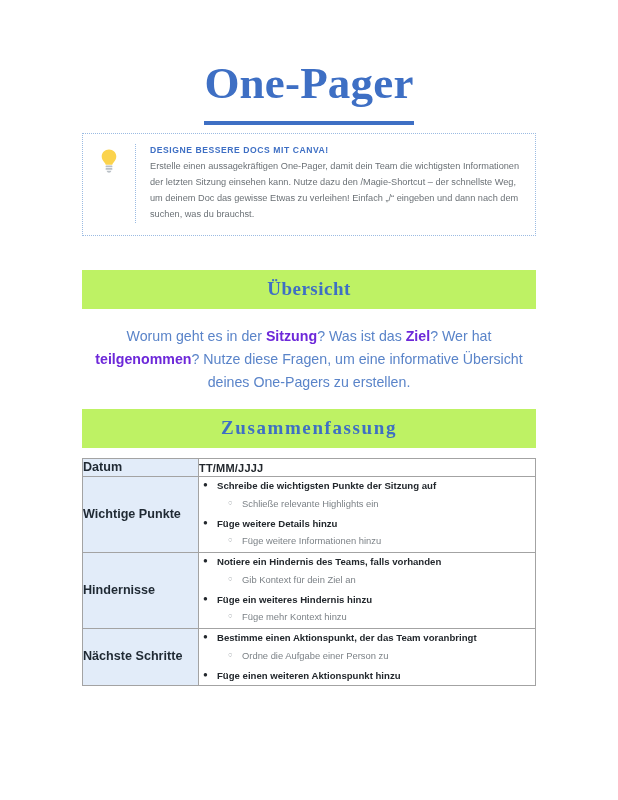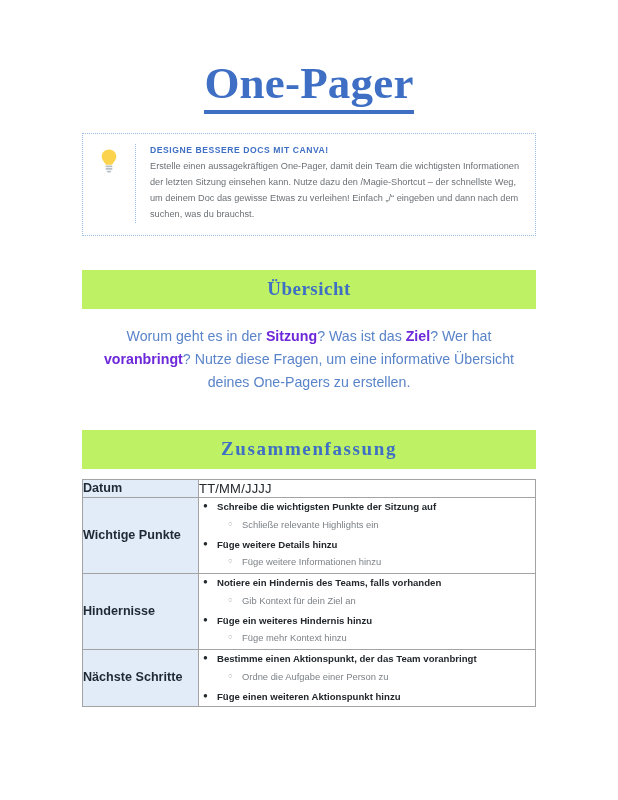--- a/index.html
+++ b/index.html
@@ -31,21 +31,21 @@
     text-align: center;
     font-family: "Liberation Serif", "DejaVu Serif", serif;
     font-weight: bold;
     font-size: 45px;
     line-height: 1.05;
     letter-spacing: 0.2px;
     color: #3e6fc4;
   }
   .doc-title .ul {
     border-bottom: 4px solid #3e6fc4;
-    padding-bottom: 2px;
+    padding-bottom: 13px;
   }
 
   .doc-subtitle {
     margin: 0;
     padding-top: 20px;
     text-align: center;
     font-size: 15.5px;
     color: #5a84c9;
     letter-spacing: 0.1px;
   }
@@ -116,21 +116,21 @@
     font-size: 14.2px;
     line-height: 1.62;
     color: #5a84c9;
   }
   .overview-text b {
     color: #6d28d9;
     font-weight: bold;
   }
 
   
-  .summary-band { margin-top: 36px; }
+  .summary-band { margin-top: 15px; }
 
   table.summary {
     width: 100%;
     border-collapse: collapse;
     margin-top: 10px;
     table-layout: fixed;
   }
   table.summary td {
     border: 1px solid #a3a3a3;
     vertical-align: middle;
@@ -188,22 +188,22 @@
   }
   ul.lvl2 > li > .b-text::before {
     content: "\25CB";
     position: absolute;
     left: -14px;
     top: 3px;
     font-size: 7.6px;
     color: #9aa0a5;
   }
   .date-value {
-    font-size: 13px;
-    font-weight: normal;
+    font-size: 11px;
+    font-weight: bold;
     color: #23282d;
     letter-spacing: 0.2px;
   }
 
   
   .bulb { display: block; }
 </style>
 </head>
 <body>
 
@@ -225,21 +225,21 @@
     <div class="tip-body">
       <p class="tip-heading">DESIGNE BESSERE DOCS MIT CANVA!</p>
       <p class="tip-text">Erstelle einen aussagekräftigen One-Pager, damit dein Team die wichtigsten Informationen der letzten Sitzung einsehen kann. Nutze dazu den /Magie-Shortcut – der schnellste Weg, um deinem Doc das gewisse Etwas zu verleihen! Einfach „/“ eingeben und dann nach dem suchen, was du brauchst.</p>
     </div>
   </div>
 
   <div class="band">
     <h2 class="band-title">Übersicht</h2>
   </div>
 
-  <p class="overview-text"><span>Worum geht es in der </span><b>Sitzung</b><span>? Was ist das </span><b>Ziel</b><span>? Wer hat </span><b>voranbringt</b><span>? Nutze diese Fragen, um eine informative Übersicht deines One-Pagers zu erstellen.</span></p>
+  <p class="overview-text"><span>Worum geht es in der </span><b>Sitzung</b><span>? Was ist das </span><b>Ziel</b><span>? Wer hat </span><b>teilgenommen</b><span>? Nutze diese Fragen, um eine informative Übersicht deines One-Pagers zu erstellen.</span></p>
 
   <div class="band spaced summary-band">
     <h2 class="band-title">Zusammenfassung</h2>
   </div>
 
   <table class="summary">
     <tbody>
         <tr>
           <td class="label-cell">Datum</td>
           <td class="content-cell">

